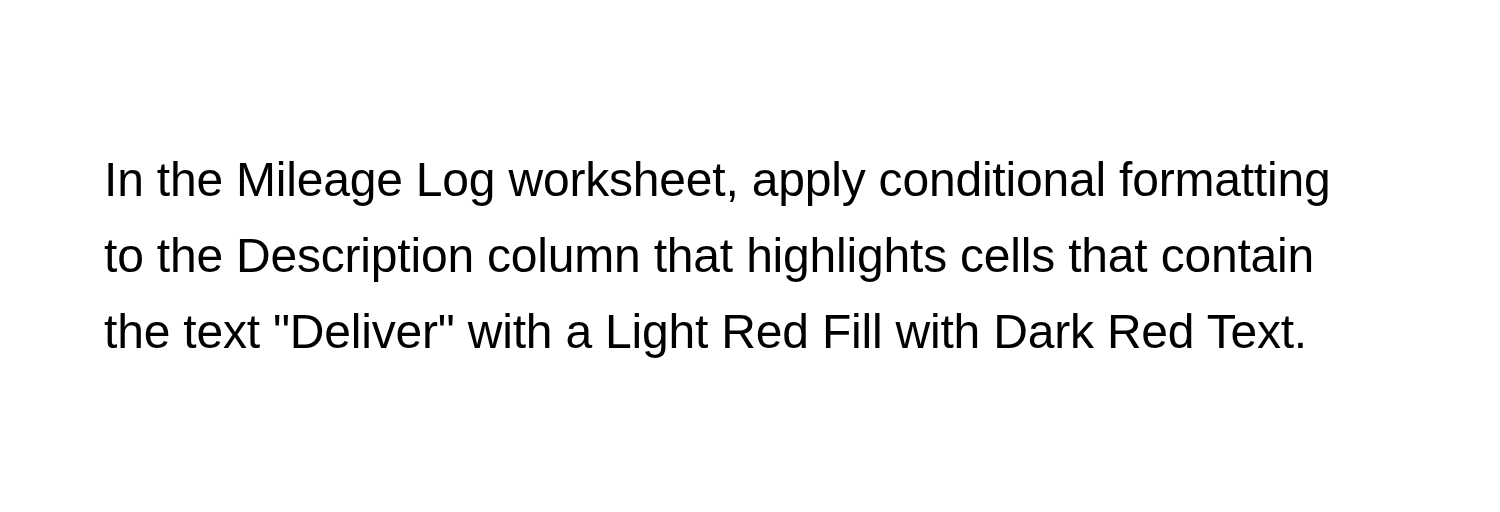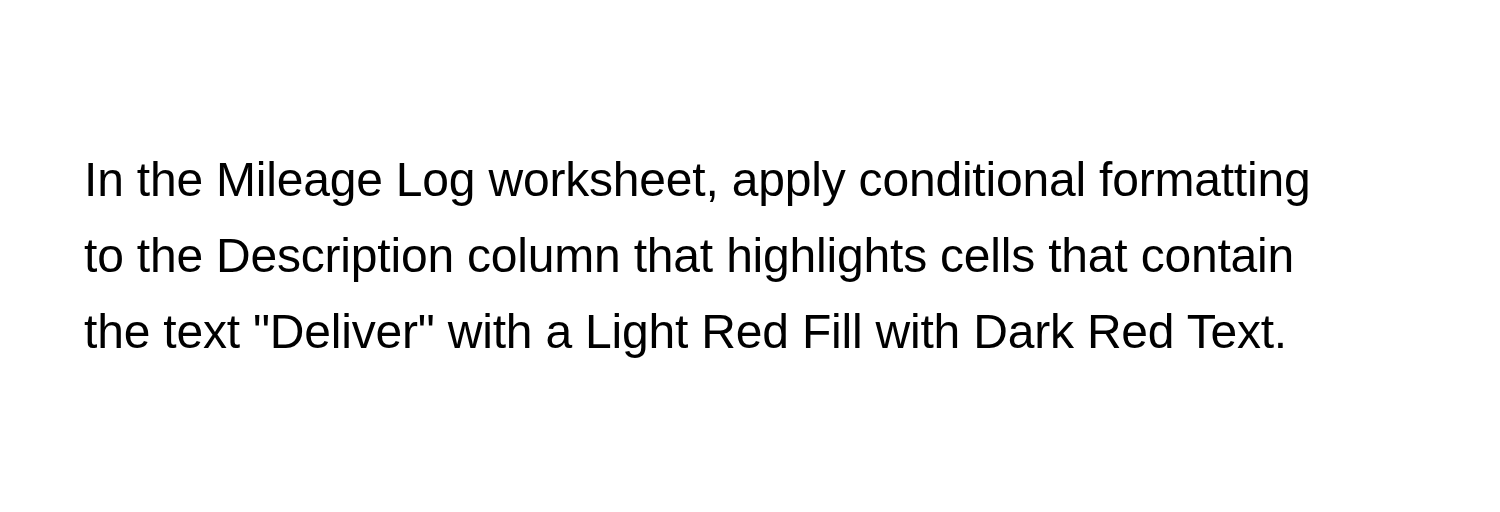--- a/index.html
+++ b/index.html
@@ -12,20 +12,21 @@
       height: 512px;
       background: #ffffff;
       font-family: -apple-system, BlinkMacSystemFont, "Segoe UI", Helvetica, Arial, sans-serif;
       display: flex;
       align-items: center;
     }
     .content {
       padding-left: 84px;
       padding-right: 72px;
       max-width: 1400px;
+      margin-left: 20px;
     }
     .instruction-text {
       font-size: 48px;
       line-height: 1.58;
       color: #000000;
       font-weight: 400;
       letter-spacing: -0.2px;
     }
   </style>
 </head>

